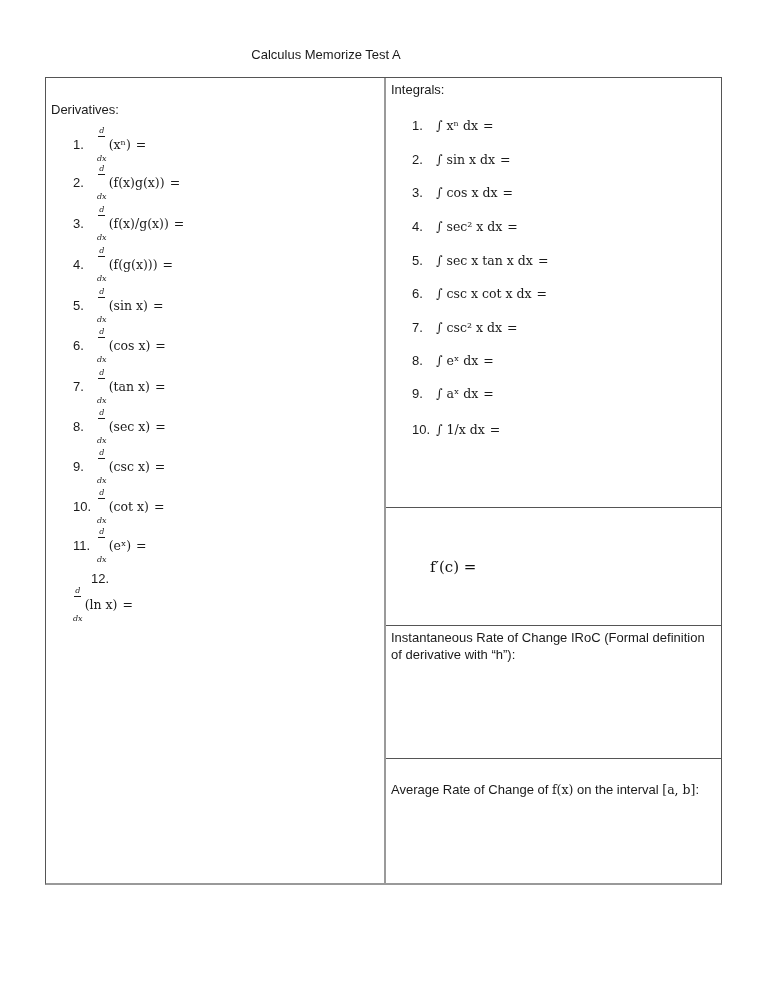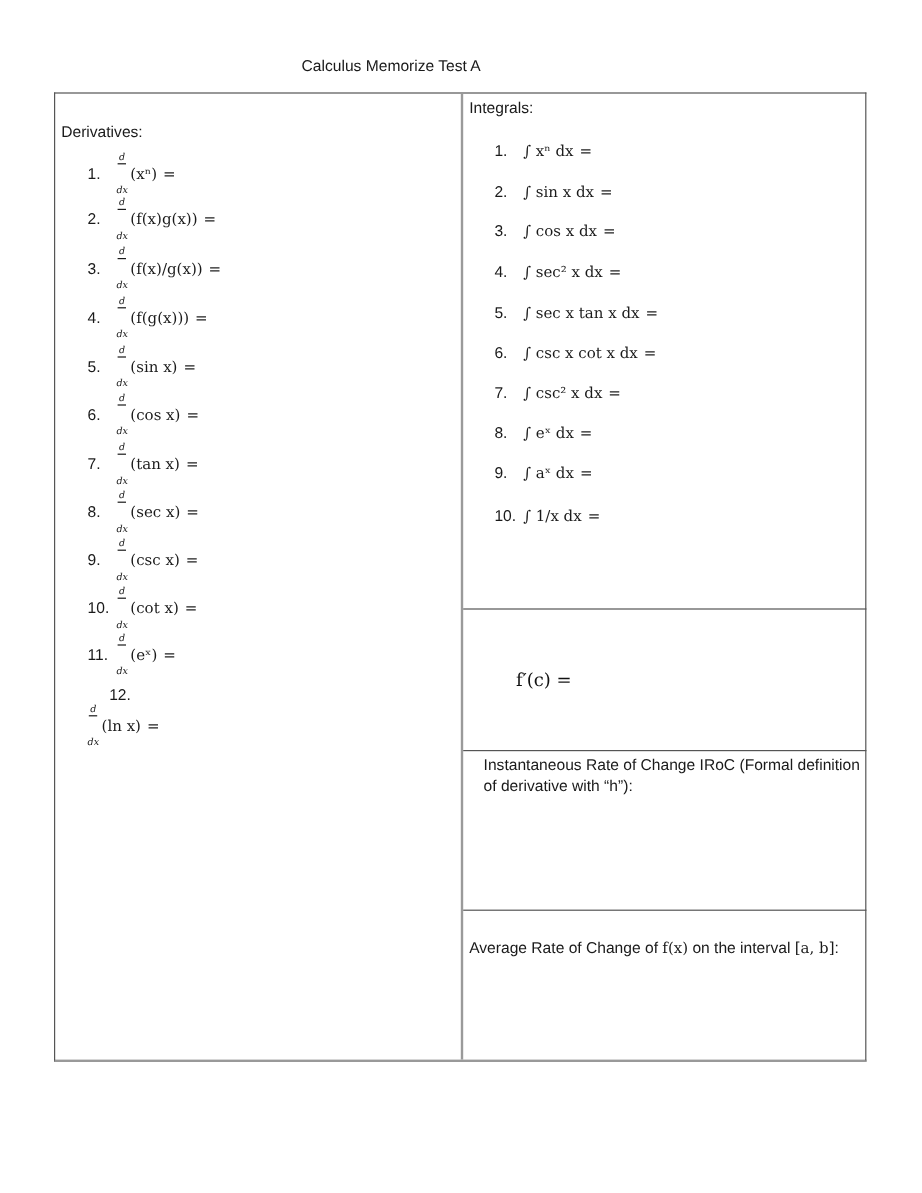--- a/index.html
+++ b/index.html
@@ -336,21 +336,21 @@
   <div class="hline" style="top:429px;"></div>
 
   <div class="cell" style="left:340px;top:430px;width:336px;height:117px;">
     <div class="alt-formula">
       <span class="it">f′(c) =</span>
     </div>
   </div>
 
   <div class="hline" style="top:547px;"></div>
 
-  <div class="cell" style="left:352px;top:548px;width:308px;height:132px;">
+  <div class="cell" style="left:340px;top:548px;width:308px;height:132px;">
     <h2 class="cell-label" style="width:325px;white-space:normal;">Instantaneous Rate of Change IRoC (Formal definition of derivative with “h”):</h2>
   </div>
 
   <div class="hline" style="top:680px;"></div>
 
   <div class="cell" style="left:340px;top:700px;width:336px;height:125px;">
     <h2 class="cell-label"><span>Average Rate of Change of </span><span class="it" style="font-family:'DejaVu Serif',serif;font-size:12.5px;">f(x)</span><span> on the interval </span><span class="it" style="font-family:'DejaVu Serif',serif;font-size:12.5px;">[a, b]</span><span>:</span></h2>
   </div>
 </div>
 

